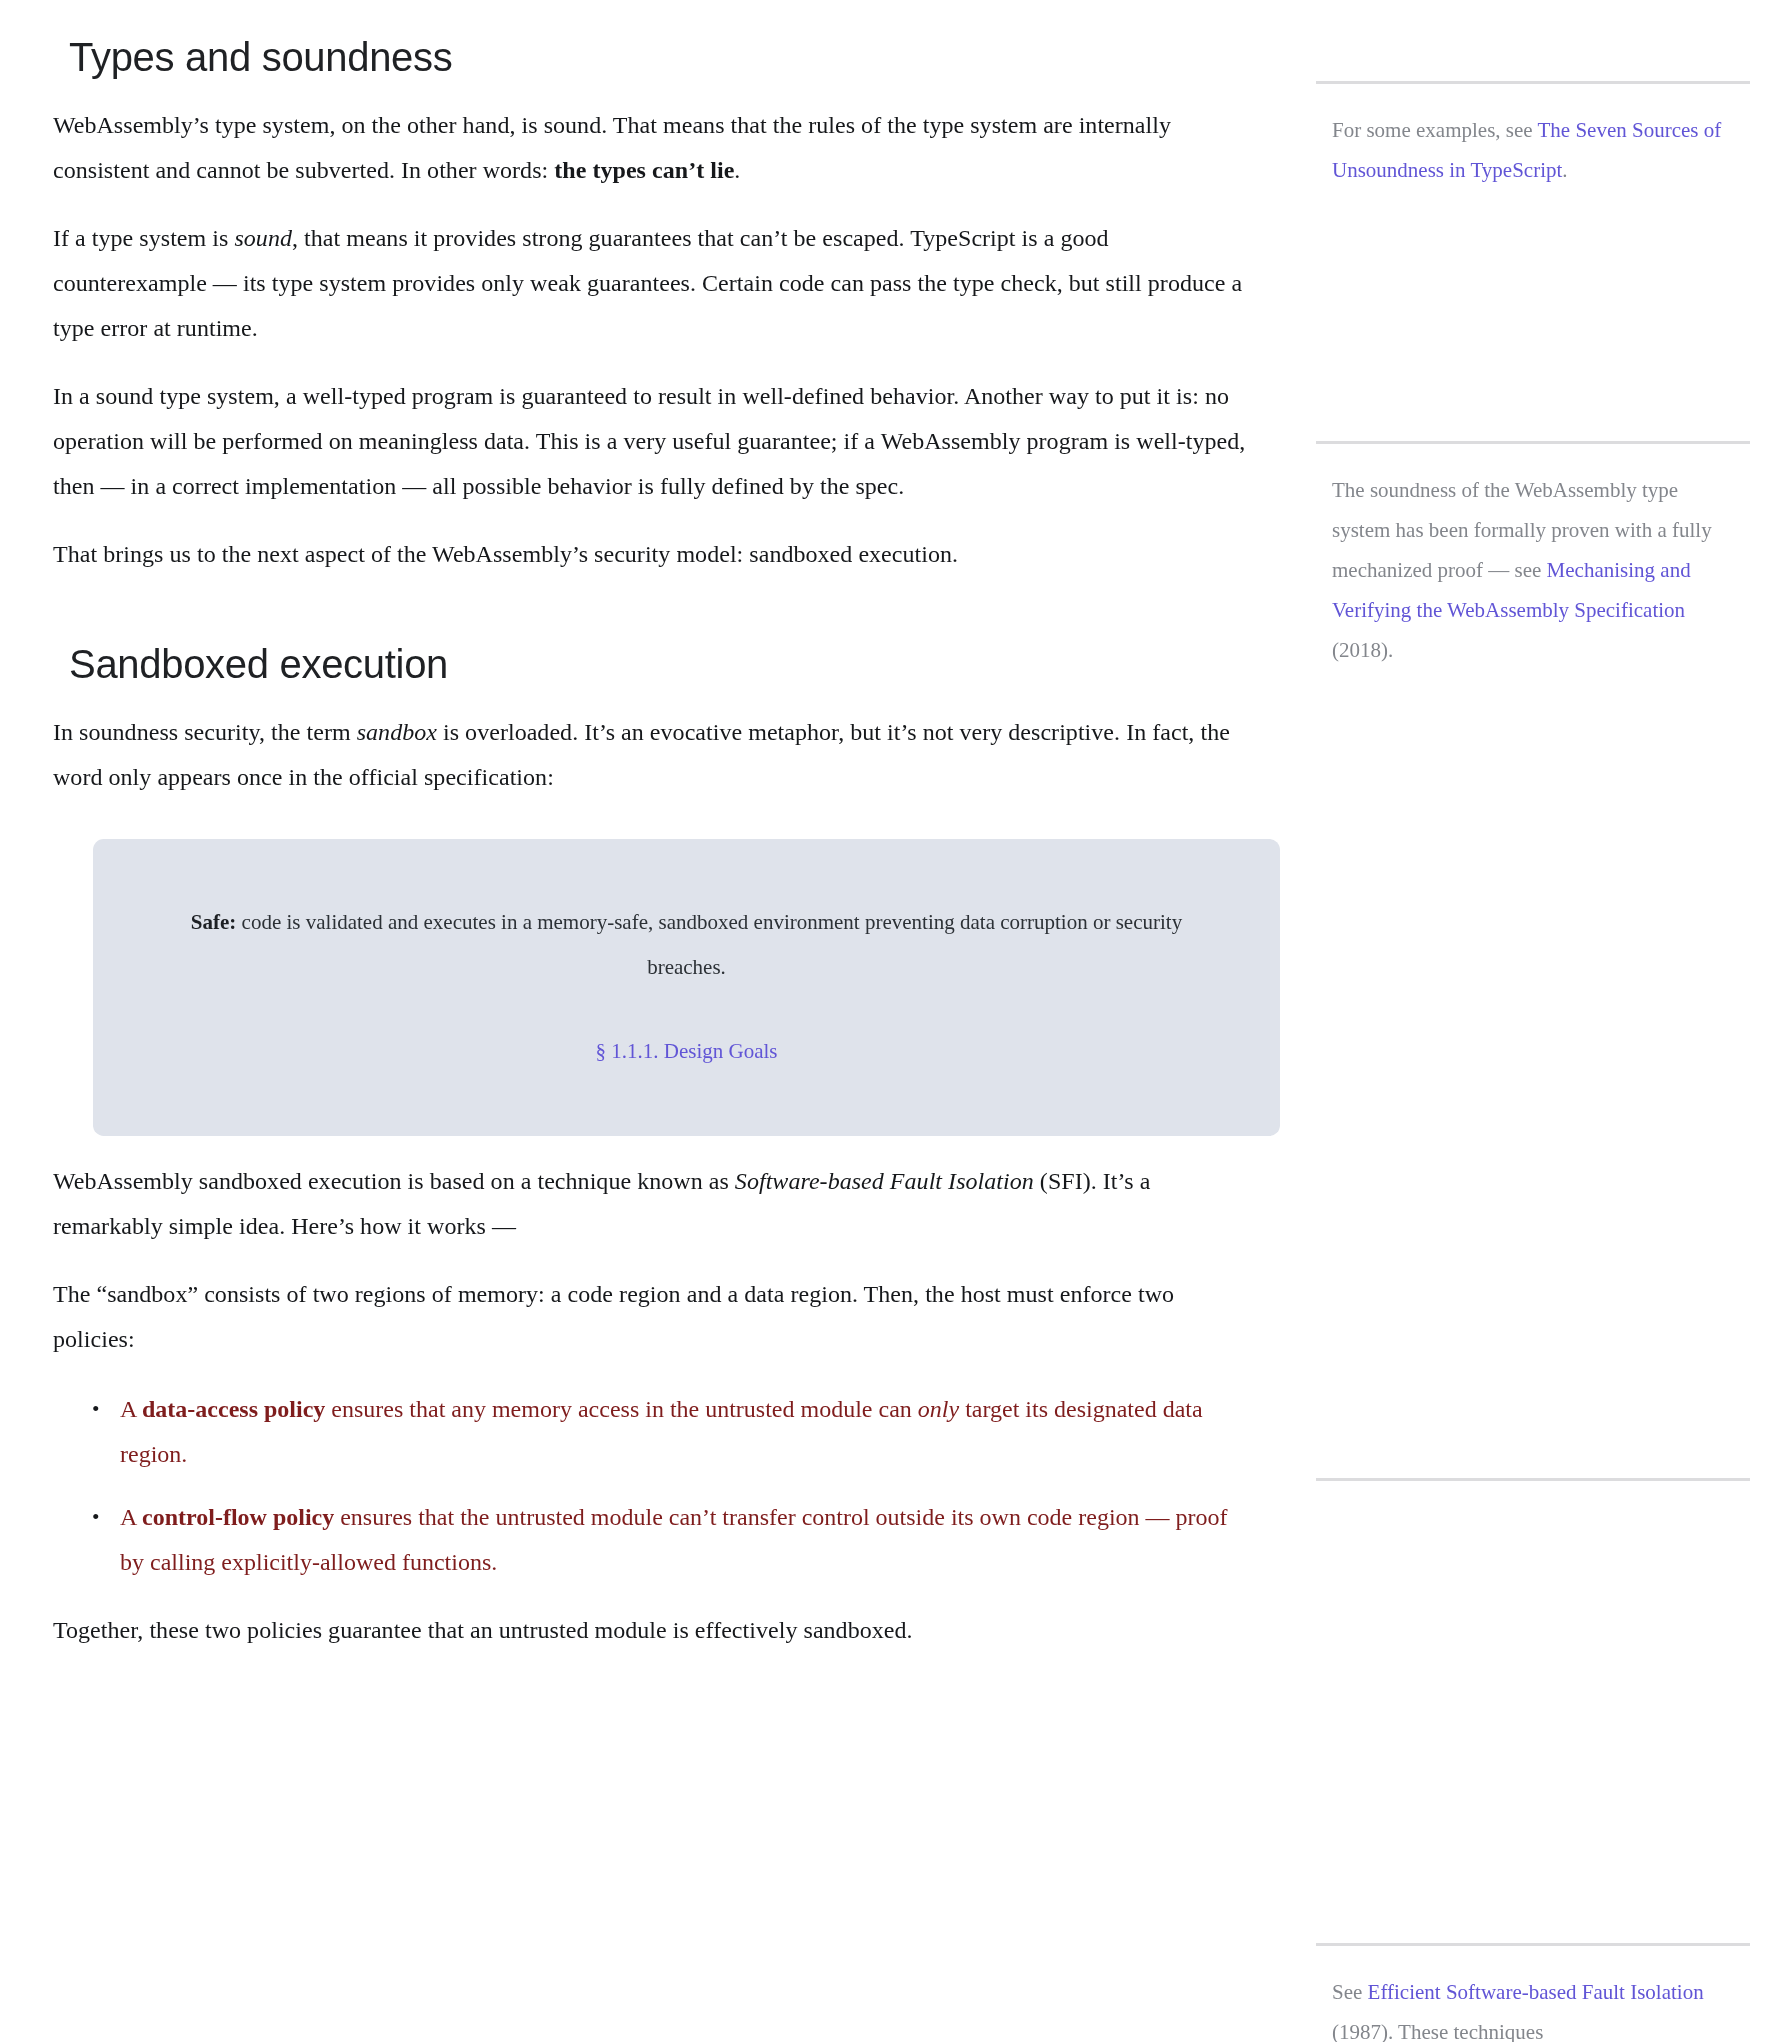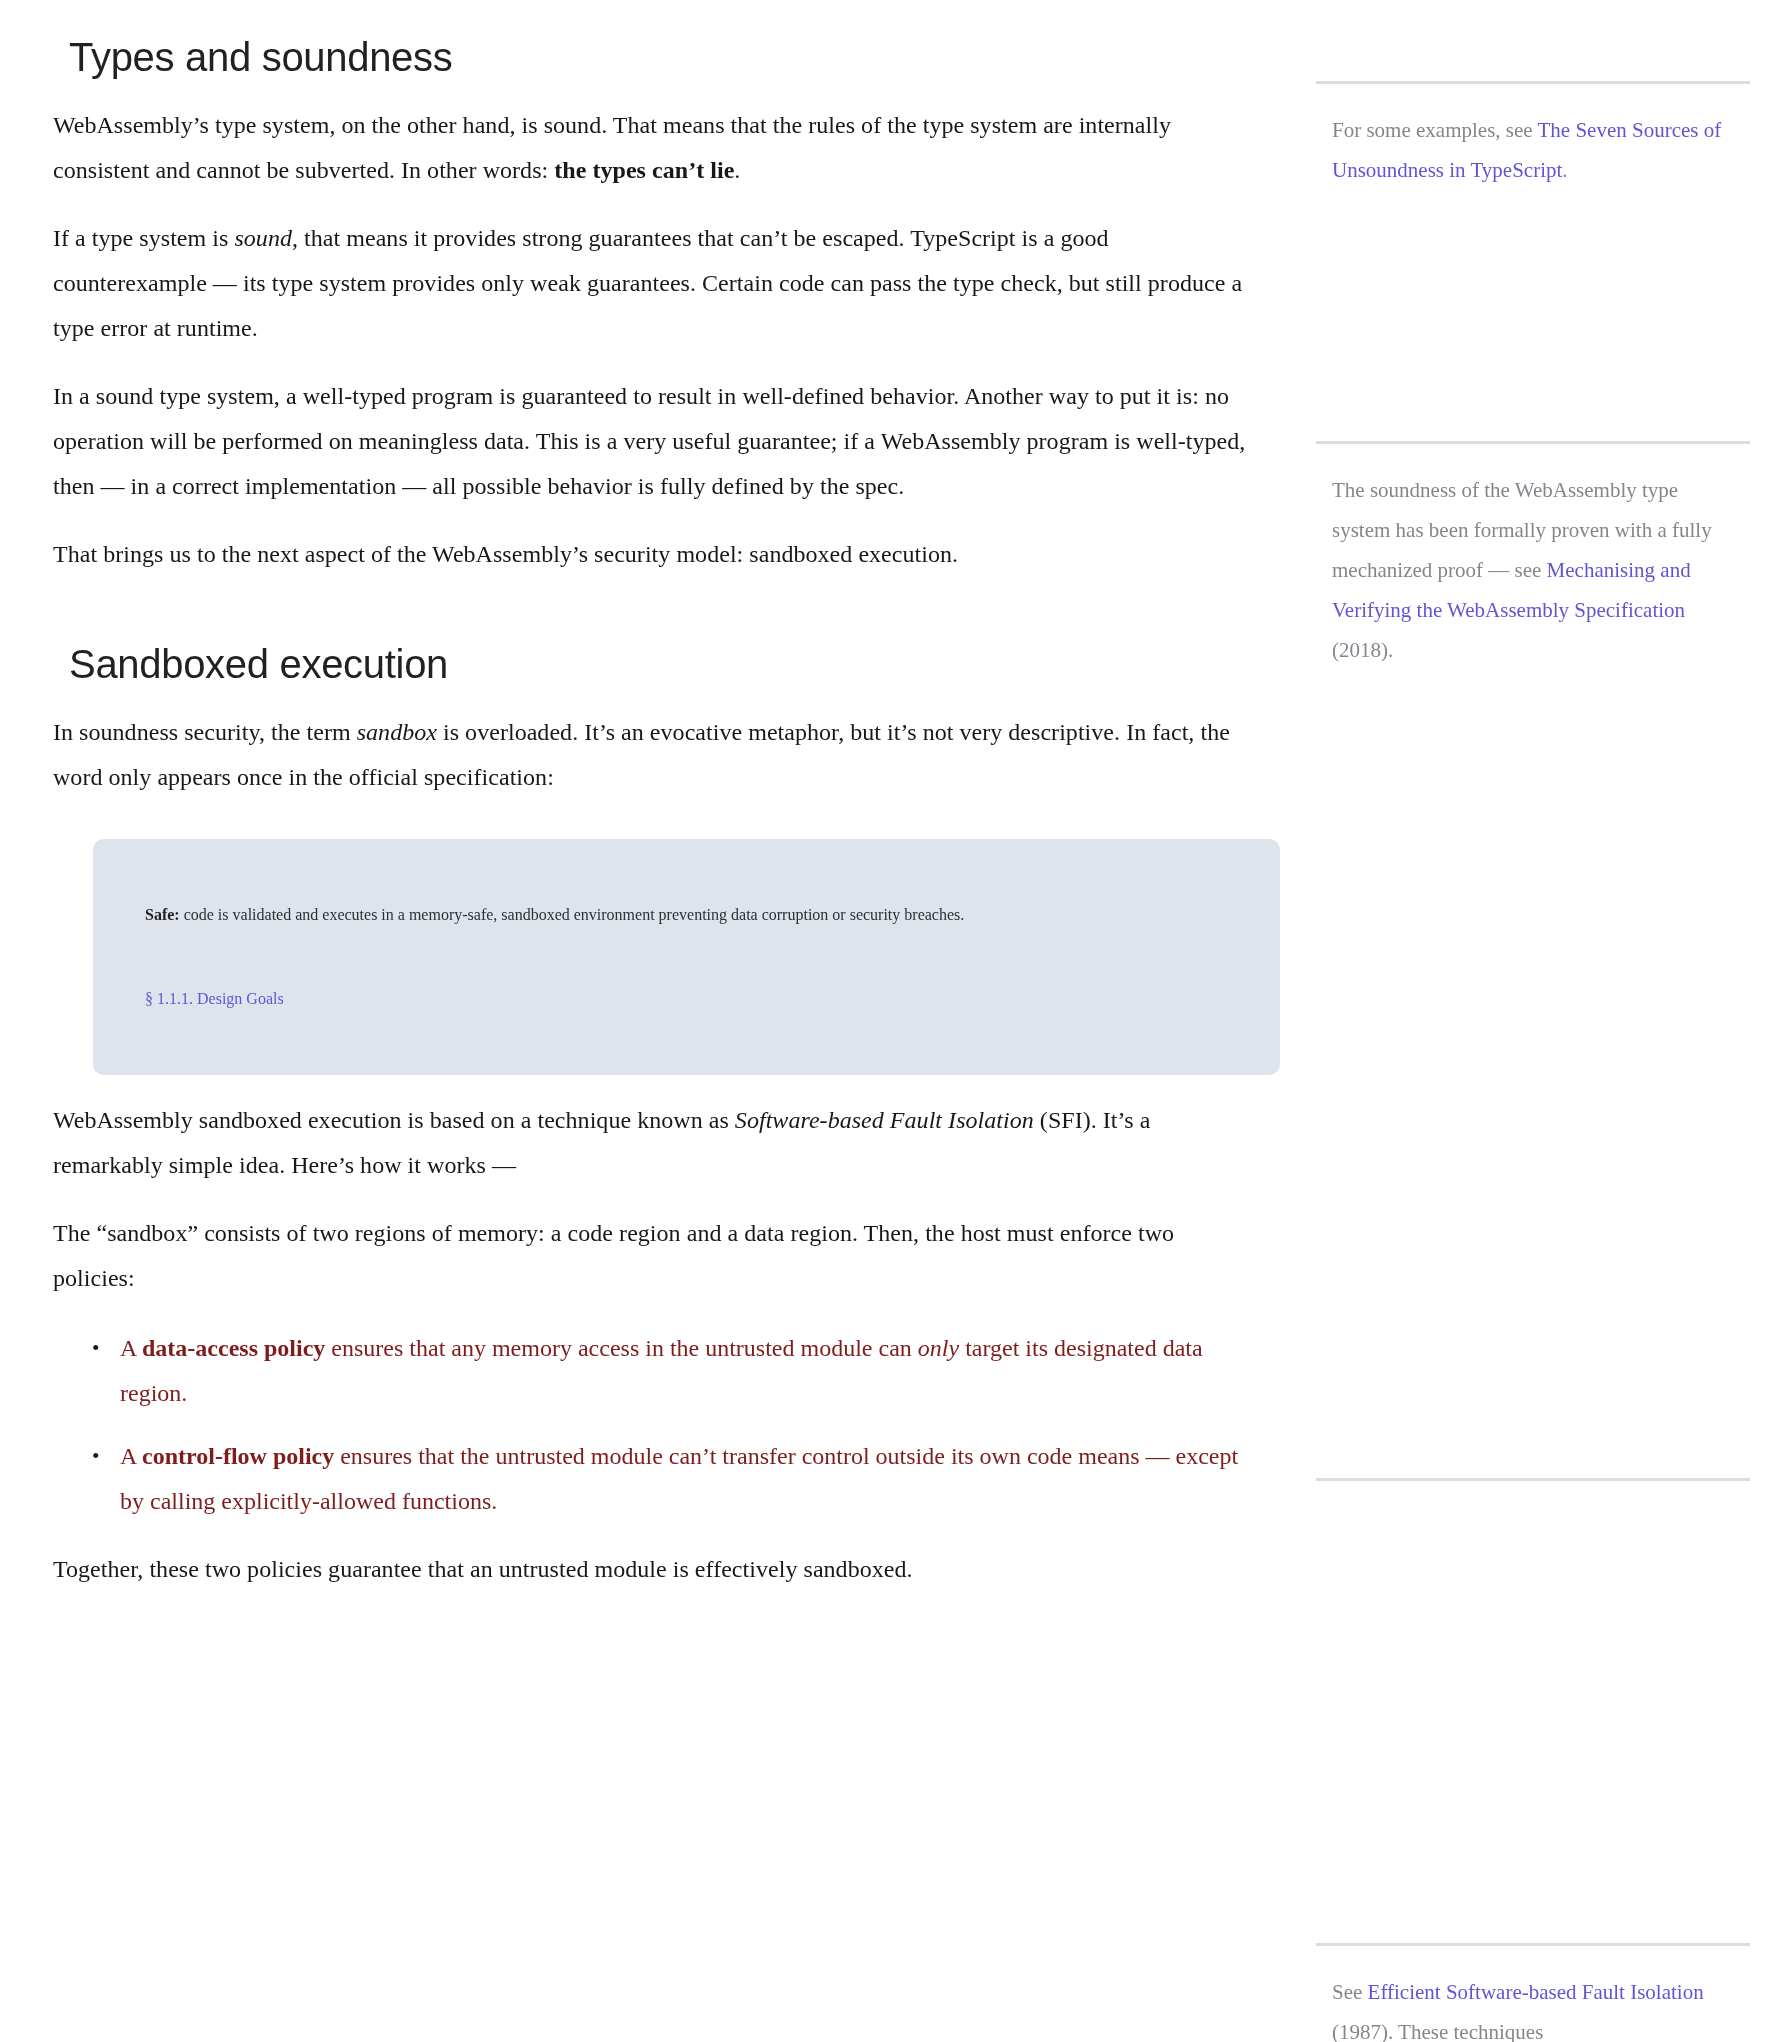--- a/index.html
+++ b/index.html
@@ -58,24 +58,25 @@
   .callout {
     margin-top: 39px;
     background: #dfe3eb;
     border-radius: 10.7px;
     padding: 45px 44px 46px 44px;
     box-sizing: border-box;
     width: 1187px;
   }
   .callout p {
     font-family: "Liberation Serif", serif;
-    font-size: 16px;
+    font-size: 21px;
     line-height: 45px;
     color: #2c3136;
-    margin: 8px;
+    margin: 16px;
+    text-align: center;
   }
   .callout p.cite {
     margin-top: 39px;
   }
   .callout p.cite a {
     color: #6155d6;
     text-decoration: none;
   }
   .callout strong { font-weight: 700; color: #1d2024; }
 
@@ -166,21 +167,21 @@
       <p><strong>Safe:</strong><span> code is validated and executes in a memory-safe, sandboxed environment preventing data corruption or security breaches.</span></p>
       <p class="cite"><a href="#">§ 1.1.1. Design Goals</a></p>
     </blockquote>
 
     <p class="body-text"><span>WebAssembly sandboxed execution is based on a technique known as </span><em>Software-based Fault Isolation</em><span> (SFI). It’s a remarkably simple idea. Here’s how it works —</span></p>
 
     <p class="body-text"><span>The “sandbox” consists of two regions of memory: a code region and a data region. Then, the host must enforce two policies:</span></p>
 
     <ul class="policy-list">
       <li><span>A </span><strong>data-access policy</strong><span> ensures that any memory access in the untrusted module can </span><em>only</em><span> target its designated data region.</span></li>
-      <li><span>A </span><strong>control-flow policy</strong><span> ensures that the untrusted module can’t transfer control outside its own code means — except by calling explicitly-allowed functions.</span></li>
+      <li><span>A </span><strong>control-flow policy</strong><span> ensures that the untrusted module can’t transfer control outside its own code region — proof by calling explicitly-allowed functions.</span></li>
     </ul>
 
     <p class="body-text"><span>Together, these two policies guarantee that an untrusted module is effectively sandboxed.</span></p>
 
 
   </div>
 
   <div class="sidebar">
 
     <div class="margin-note note-1">

